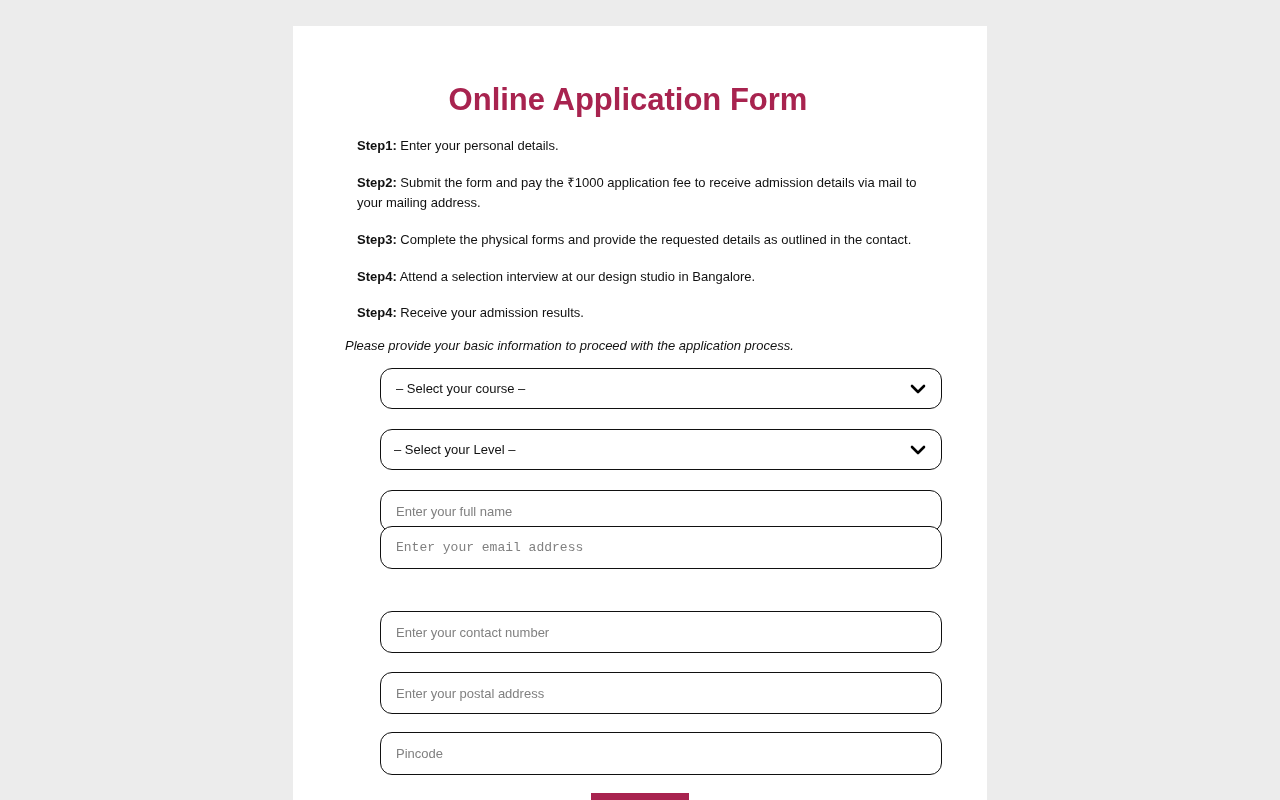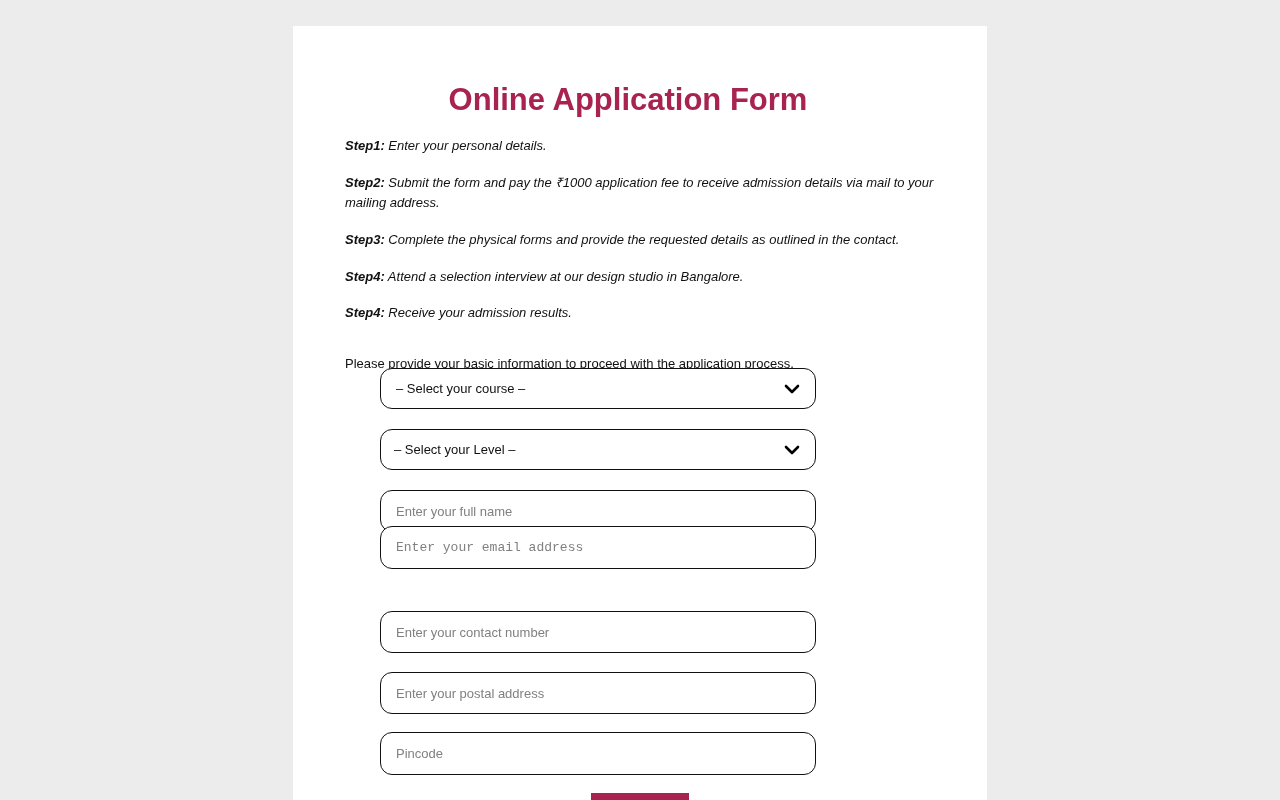--- a/index.html
+++ b/index.html
@@ -34,36 +34,36 @@
     .steps {
       position: absolute;
       left: 52px;
       top: 110px;
       width: 600px;
       font-size: 13px;
       color: #111;
       line-height: 20px;
     }
     .step {
-      margin: 0 0 17px 0;
-      font-style: italic;
+      margin: 0 0 17px 12px;
     }
     .step b { font-weight: bold; }
     .note {
       position: absolute;
       left: 52px;
-      top: 328px;
+      top: 310px;
       font-size: 13px;
+      font-style: italic;
       color: #111;
       line-height: 20px;
     }
     .field {
       position: absolute;
       left: 87px;
-      width: 436px;
+      width: 562px;
       height: 41px;
       border: 1px solid #111;
       border-radius: 12px;
       background: #fff;
       box-sizing: border-box;
       font-family: "Liberation Sans", sans-serif;
       font-size: 13px;
       padding: 0 15px;
       outline: none;
     }

